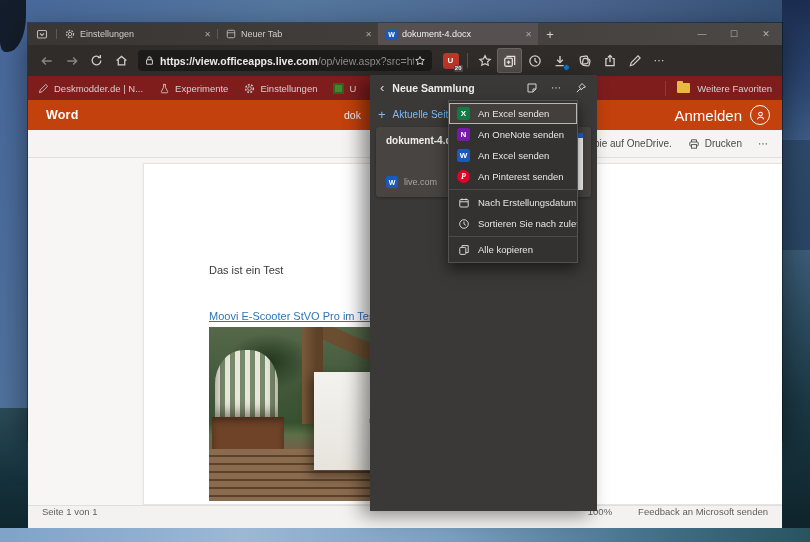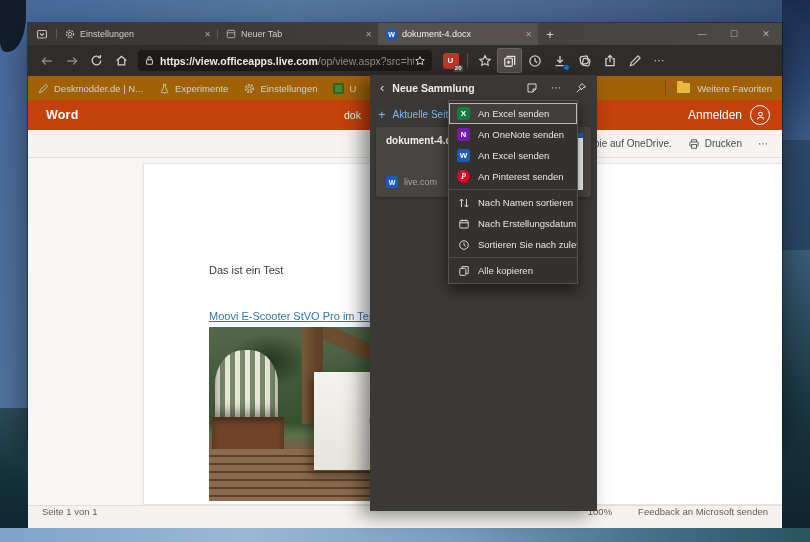--- a/index.html
+++ b/index.html
@@ -44,32 +44,32 @@
   .addr .url i { color:#8f8c89; font-style:normal; }
   .vsep { width:1px; height:15px; background:#56524e; margin:0 4px; }
   .ext { width:16px; height:16px; background:#c03528; border-radius:3px; position:relative;
     display:flex; align-items:center; justify-content:center; color:#fff; font-size:8px; font-weight:700; }
   .ext .badge { position:absolute; right:-4px; bottom:-3px; background:#4c4946; color:#fff; font-size:6px; font-weight:700;
     padding:0 1px; border-radius:1px; line-height:7px; }
   .dlbadge { position:absolute; right:2px; bottom:2px; width:7px; height:7px; border-radius:50%; background:#0b79d0; border:1px solid #2f2c2a; }
   .dots { color:#d2cfcc; font-size:11px; letter-spacing:1px; }
 
   
-  .favbar { left:0; top:53px; width:754px; height:24px; background:#a16207; display:flex; align-items:center; padding:0 10px; color:#d4d1ce; font-size:9.5px; }
+  .favbar { left:0; top:53px; width:754px; height:24px; background:#7f1d1d; display:flex; align-items:center; padding:0 10px; color:#d4d1ce; font-size:9.5px; }
   .favitem { display:flex; align-items:center; gap:5px; margin-right:16px; white-space:nowrap; }
   .sitesq { width:11px; height:11px; border-radius:2px; }
   .favright { margin-left:auto; display:flex; align-items:center; gap:7px; }
   .folder { width:13px; height:10px; background:#e8b93e; border-radius:1px; position:relative; }
   .folder:before { content:""; position:absolute; top:-2px; left:0; width:6px; height:3px; background:#e8b93e; border-radius:1px 1px 0 0; }
 
   
   .bluebar { left:0; top:77px; width:754px; height:30px; background:#c2410c; color:#fff; display:flex; align-items:center; }
   .brand { font-size:12.5px; font-weight:700; margin-left:18px; letter-spacing:.2px; }
   .docpart { position:absolute; left:316px; top:9px; font-size:10.5px; color:#e9f0fa; }
-  .signin { margin-left:auto; display:flex; align-items:center; gap:8px; margin-right:12px; font-size:12px; }
+  .signin { margin-left:auto; display:flex; align-items:center; gap:8px; margin-right:12px; font-size:15px; }
   .avatar { width:20px; height:20px; border-radius:50%; border:1.4px solid #fff; display:flex; align-items:center; justify-content:center; }
 
   .doctoolbar { left:0; top:107px; width:754px; height:28px; background:#f5f4f2; border-bottom:1px solid #e1dfdd;
     display:flex; align-items:center; justify-content:flex-end; gap:16px; padding-right:14px; color:#4a4a4a; font-size:10px; }
   .dtb { display:flex; align-items:flex-start; gap:5px; }
 
   .canvas { left:0; top:135px; width:754px; height:347px; background:#f7f6f4; overflow:hidden; }
   .page { position:absolute; left:115px; top:5px; width:639px; height:342px; background:#fff;
     border:1px solid #e6e4e2; border-right:none; box-shadow:0 1px 3px rgba(0,0,0,.06); }
   .para { position:absolute; left:65px; top:100px; font-size:11px; color:#3a3a3a; }
@@ -421,28 +421,20 @@
         <div class="mi">
           <span class="micon">
               <span class="brandic ic-pinterest">P</span>
             </span>
           <span>An Pinterest senden</span>
         </div>
         <div class="msep"></div>
         <div class="mi">
           <span class="micon">
             <svg class="ic" width="12" height="12" viewBox="0 0 12 12">
-              <path d="M3.5 10V2M1.6 4L3.5 2l1.9 2M8.5 2v8M6.6 8l1.9 2 1.9-2" fill="none" stroke="#d8d5d2" stroke-width="1"></path>
-            </svg>
-          </span>
-          <span>Nach Namen sortieren</span>
-        </div>
-        <div class="mi">
-          <span class="micon">
-            <svg class="ic" width="12" height="12" viewBox="0 0 12 12">
               <rect x="1.8" y="2.5" width="8.4" height="7.5" rx="1" fill="none" stroke="#d8d5d2" stroke-width="1"></rect>
               <path d="M1.8 4.8h8.4M4 1.4v2M8 1.4v2" stroke="#d8d5d2" stroke-width="1"></path>
             </svg>
           </span>
           <span>Nach Erstellungsdatum sort</span>
         </div>
         <div class="mi">
           <span class="micon">
             <svg class="ic" width="12" height="12" viewBox="0 0 12 12">
               <circle cx="6" cy="6" r="4.3" fill="none" stroke="#d8d5d2" stroke-width="1"></circle>

